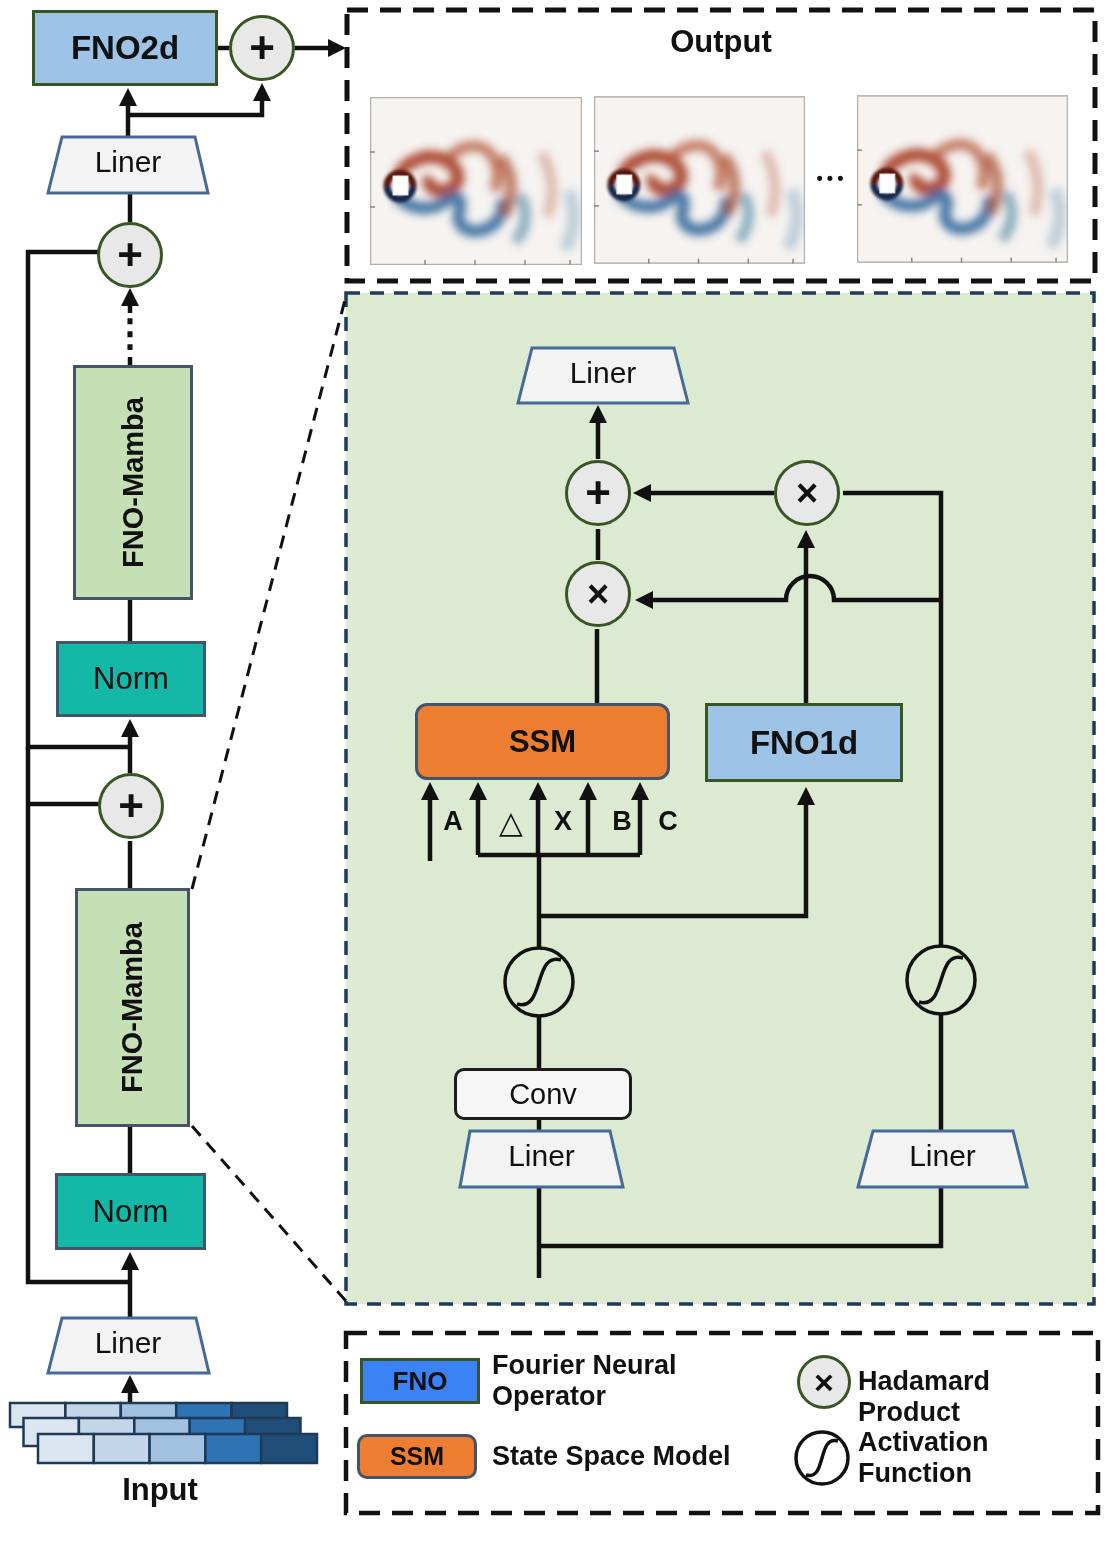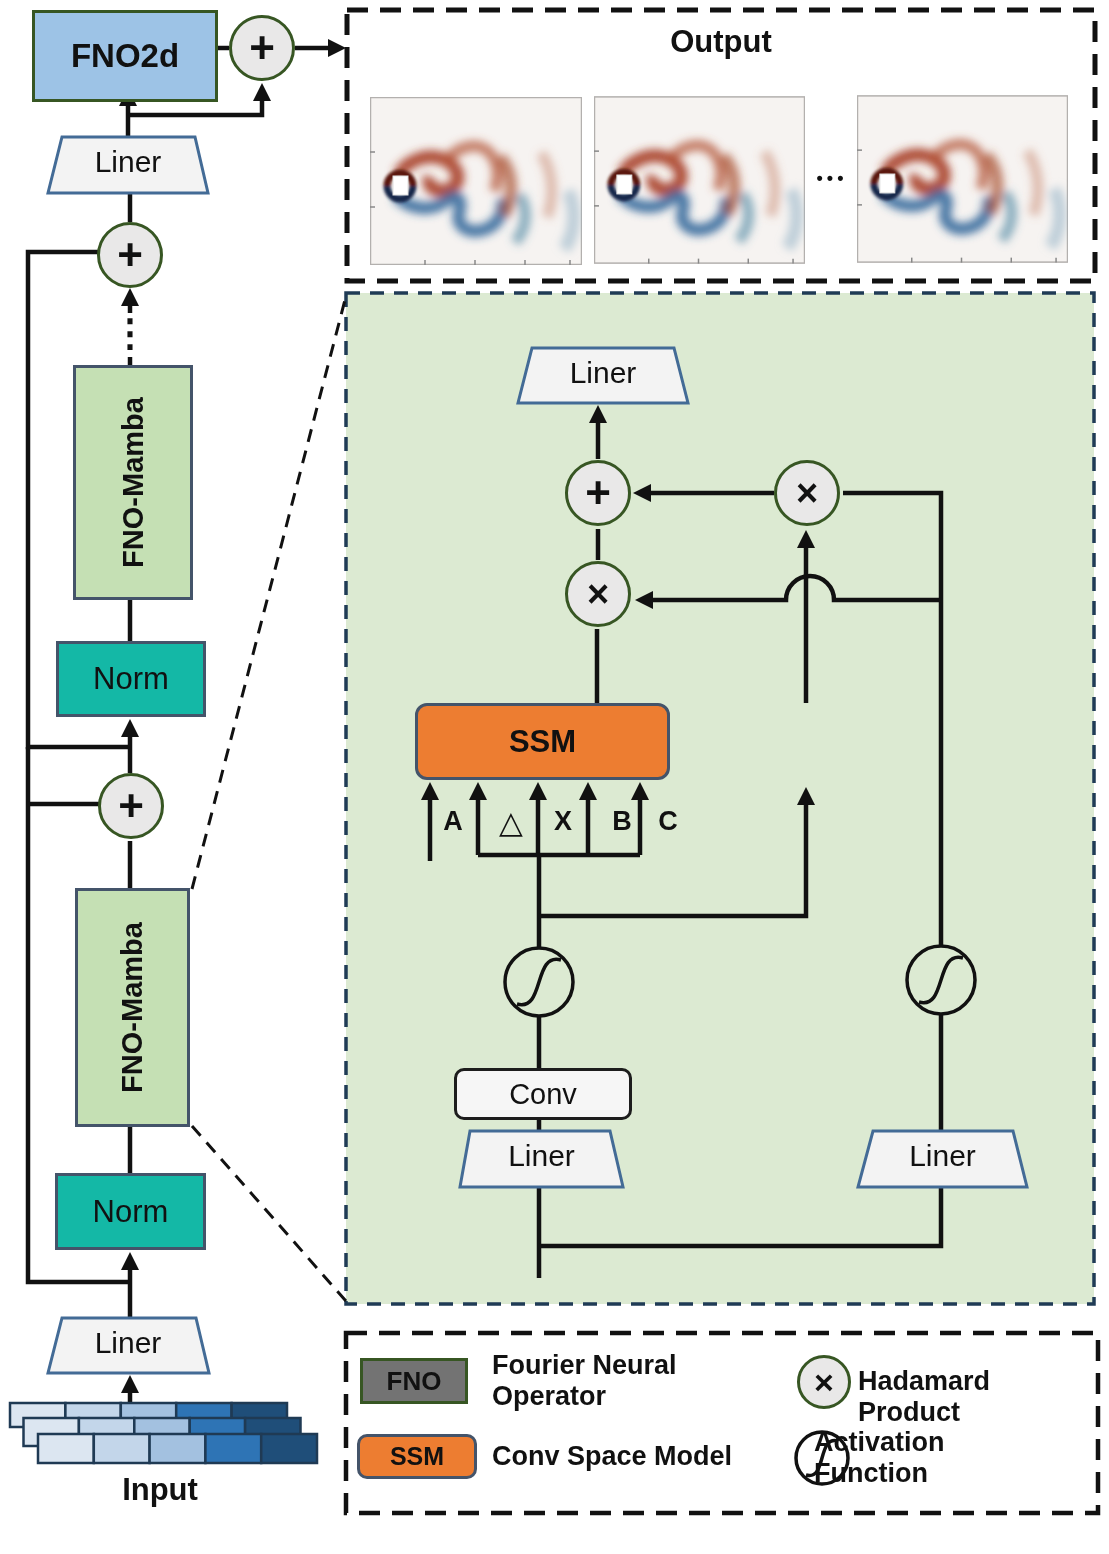--- a/index.html
+++ b/index.html
@@ -1,37 +1,37 @@
 <!DOCTYPE html>
 <html><head>
 <meta charset="utf-8">
 <style>
   html,body{margin:0;padding:0;background:#fff;}
   .canvas{position:relative;width:1109px;height:1554px;background:#ffffff;
           font-family:"Liberation Sans",sans-serif;color:#111;overflow:hidden;}
   .canvas svg.layer{position:absolute;left:0;top:0;z-index:1;}
   .abs{position:absolute;z-index:2;display:flex;align-items:center;justify-content:center;box-sizing:border-box;}
   .box{border:3px solid #44546a;background:#14b8a6;font-size:31px;}
-  .fno2d{left:32px;top:10px;width:186px;height:92px;background:#9dc3e6;border:3px solid #375623;font-size:33px;font-weight:bold;}
+  .fno2d{left:32px;top:10px;width:186px;height:76px;background:#9dc3e6;border:3px solid #375623;font-size:33px;font-weight:bold;}
   .norm1{left:56px;top:641px;width:150px;height:76px;}
   .norm2{left:55px;top:1173px;width:151px;height:77px;}
   .mamba{background:#c5e0b4;border:3px solid #44546a;}
   .mamba1{left:73px;top:365px;width:120px;height:235px;}
   .mamba2{left:75px;top:888px;width:115px;height:239px;}
   .mamba span{transform:rotate(-90deg);white-space:nowrap;font-size:29px;font-weight:bold;}
   .ssm-box{left:415px;top:703px;width:255px;height:77px;background:#ed7d31;border:3px solid #44546a;border-radius:12px;font-size:31px;font-weight:bold;}
   .fno1d-box{left:705px;top:703px;width:198px;height:79px;background:#9dc3e6;border:3px solid #375623;font-size:33px;font-weight:bold;}
   .conv-box{left:454px;top:1040px;width:178px;height:52px;background:#f6f6f6;border:3px solid #1d1d1d;border-radius:10px;font-size:29px;margin-top:28px;}
   .op{border-radius:50%;background:#e9e8e8;border:3px solid #375623;font-weight:bold;line-height:1;}
   .op-66{width:66px;height:66px;font-size:44px;}
   .op-54{width:54px;height:54px;font-size:34px;}
   .lbl{font-size:30px;}
   .ssm-in{font-size:27px;font-weight:bold;width:34px;}
   .title{font-size:31px;font-weight:bold;}
-  .legend-chip-fno{left:360px;top:1358px;width:108px;height:46px;background:#737373;border:3px solid #375623;font-size:26px;font-weight:bold;}
+  .legend-chip-fno{left:360px;top:1358px;width:120px;height:46px;background:#3b82f6;border:3px solid #375623;font-size:26px;font-weight:bold;}
   .legend-chip-ssm{left:357px;top:1434px;width:120px;height:45px;background:#ed7d31;border:3px solid #44546a;border-radius:10px;font-size:25px;font-weight:bold;}
   .legend-text{font-size:27px;font-weight:bold;justify-content:flex-start;}
   .vdots{font-size:38px;font-weight:bold;line-height:0.9;}
   .hdots{font-size:18px;font-weight:bold;letter-spacing:4px;}
 </style>
 </head>
 <body>
 
 <div class="canvas">
 
@@ -242,20 +242,23 @@
   <div class="abs op op-66" style="left:565px;top:561px;font-size:38px;">
       <span>×</span>
     </div>
   <div class="abs op op-66" style="left:774px;top:460px;font-size:38px;">
       <span>×</span>
     </div>
 
   <div class="abs ssm-box">
       <span>SSM</span>
     </div>
+  <div class="abs fno1d-box">
+      <span>FNO1d</span>
+    </div>
   <div class="abs conv-box">
       <span>Conv</span>
     </div>
 
   <div class="abs ssm-in" style="left:436px;top:806px;">
       <span>A</span>
     </div>
   <div class="abs ssm-in" style="left:494px;top:804px;font-size:31px;font-weight:normal;">
       <span>△</span>
     </div>
@@ -278,19 +281,19 @@
   <div class="abs op op-54" style="left:797px;top:1355px;">
       <span>×</span>
     </div>
   <div class="abs legend-text" style="left:858px;top:1374px;width:240px;height:46px;">
       <span>Hadamard Product</span>
     </div>
   <div class="abs legend-chip-ssm">
       <span>SSM</span>
     </div>
   <div class="abs legend-text" style="left:492px;top:1434px;width:300px;height:45px;">
-      <span>Conv Space Model</span>
-    </div>
-  <div class="abs legend-text" style="left:814px;top:1435px;width:240px;height:45px;justify-content:center;">
+      <span>State Space Model</span>
+    </div>
+  <div class="abs legend-text" style="left:858px;top:1435px;width:240px;height:45px;justify-content:center;">
       <span>Activation Function</span>
     </div>
 
 </div>
 
 </body></html>

